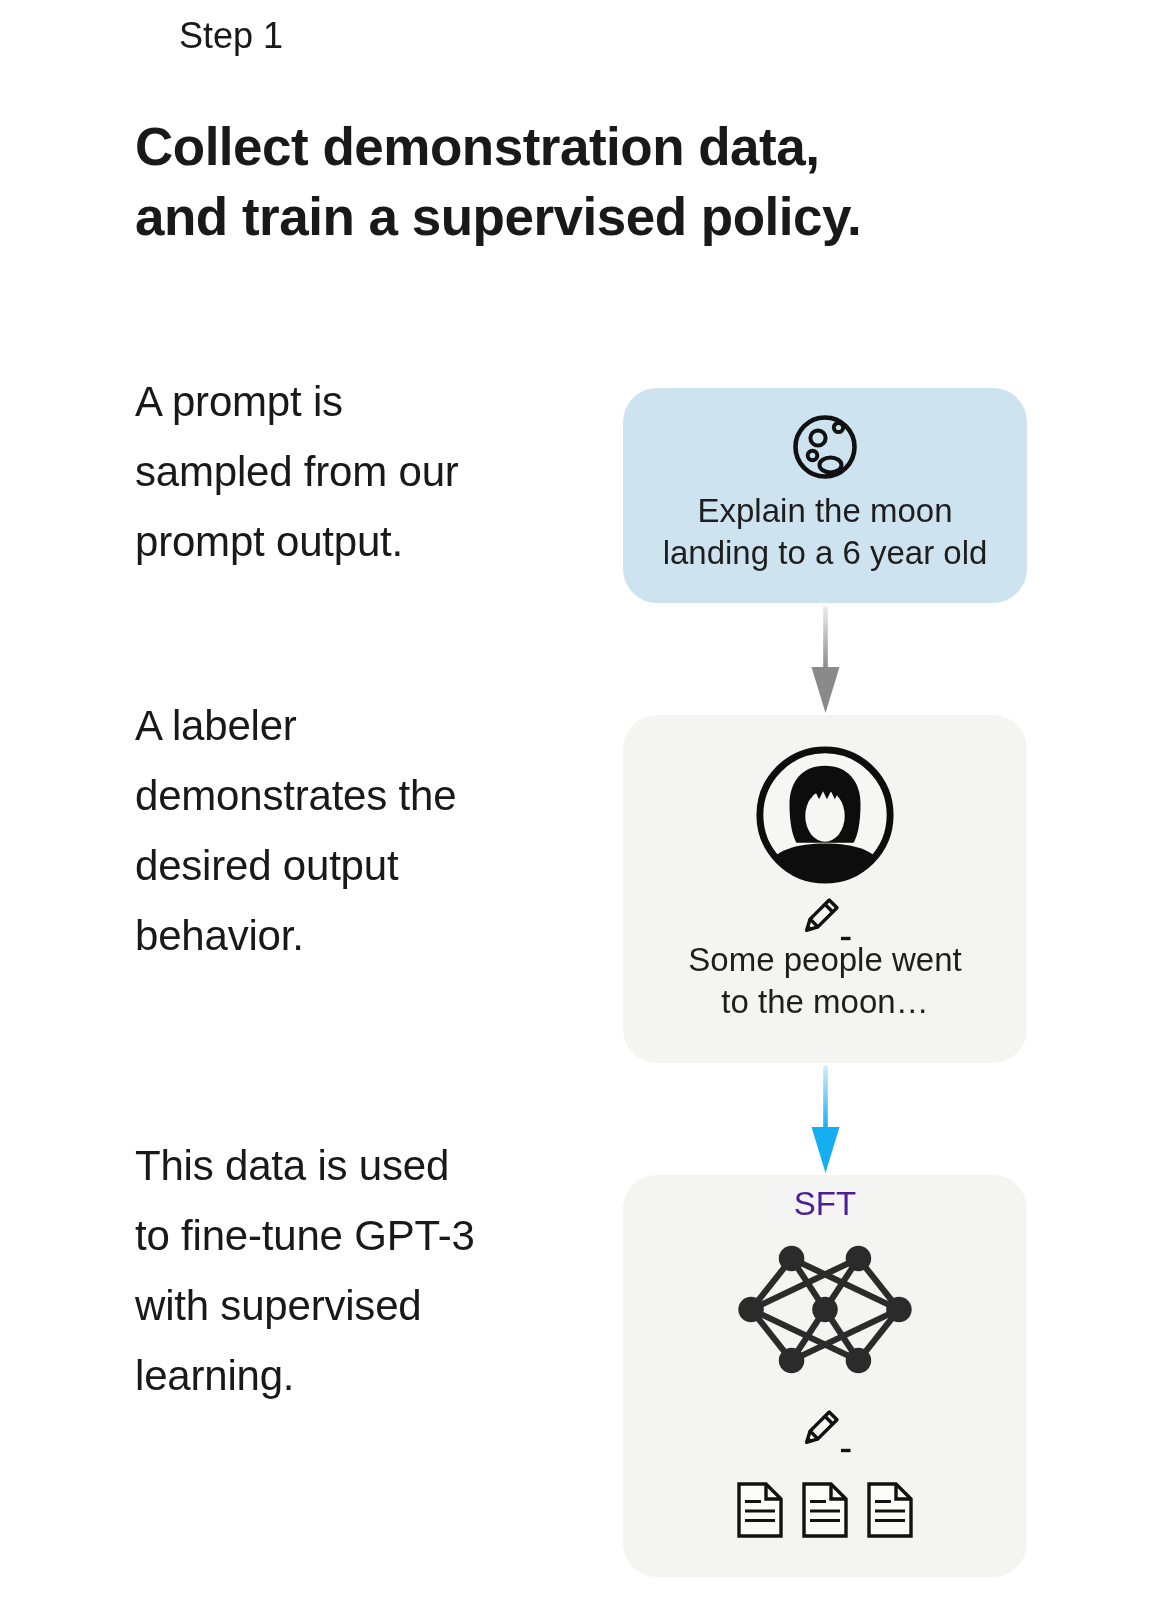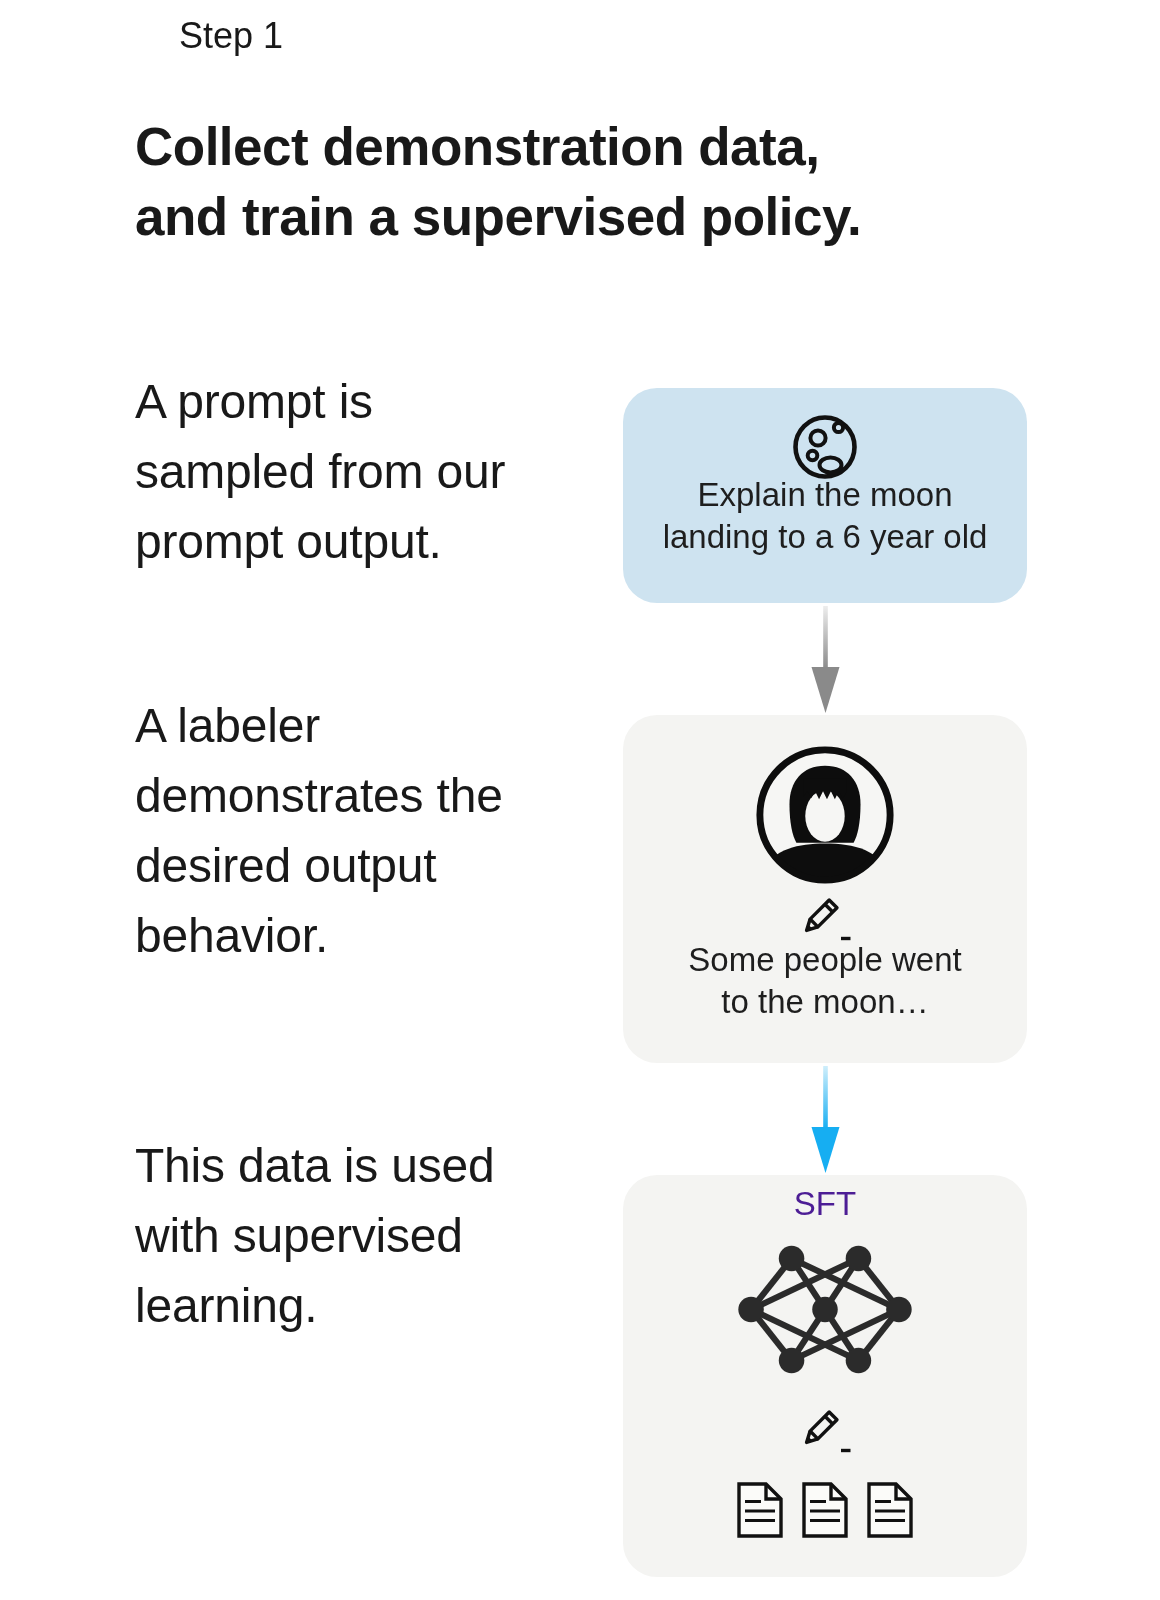--- a/index.html
+++ b/index.html
@@ -23,42 +23,42 @@
     position:absolute;left:135px;top:14px;
     font-size:36px;line-height:44px;font-weight:400;color:var(--text);margin-left:44px;
   }
   .title{
     position:absolute;left:135px;top:76px;width:900px;
     font-size:53px;line-height:70px;font-weight:700;letter-spacing:-0.5px;color:var(--text);margin-top:36px;
   }
   .title .line{display:block;}
   .desc{
     position:absolute;left:135px;width:470px;
-    font-size:48px;line-height:70px;font-weight:400;letter-spacing:-0.2px;color:var(--text);
+    font-size:42px;line-height:70px;font-weight:400;letter-spacing:-0.2px;color:var(--text);
   }
   .desc-1{top:367px;}
   .desc-2{top:691px;}
   .desc-3{top:1131px;}
   .card{
     position:absolute;left:623px;width:404px;border-radius:34px;
   }
   .card-prompt{top:388px;height:215px;background:var(--prompt_card_bg);}
   .card-labeler{top:715px;height:348px;background:var(--neutral_card_bg);}
   .card-sft{top:1175px;height:402px;background:var(--neutral_card_bg);}
   .card-icon{position:absolute;left:50%;transform:translateX(-50%);}
   .moon-pos{top:26px;}
   .avatar-pos{top:26px;}
   .pencil-pos-labeler{top:180px;}
   .nn-pos{top:64px;}
   .pencil-pos-sft{top:232px;}
   .card-text{
     position:absolute;left:0;width:100%;text-align:center;
     font-size:33px;line-height:42px;color:#1e1e1e;font-weight:400;
   }
-  .prompt-text{top:86px;}
+  .prompt-text{top:102px;}
   .labeler-text{top:224px;}
   .sft-label{
     position:absolute;left:0;top:8px;width:100%;text-align:center;
     font-size:33px;line-height:42px;color:#4c1d95;
   }
   .docs-row{
     position:absolute;left:0;top:306px;width:100%;
     display:flex;justify-content:center;gap:13px;
   }
   .arrow{position:absolute;left:799px;width:53px;height:108px;}
@@ -85,20 +85,21 @@
 
   <div class="desc desc-2">
     <div>A labeler</div>
     <div>demonstrates the</div>
     <div>desired output</div>
     <div>behavior.</div>
   </div>
 
   <div class="desc desc-3">
     <div>This data is used</div>
+    <div>to fine-tune GPT-3</div>
     <div>with supervised</div>
     <div>learning.</div>
   </div>
 
   <div class="card card-prompt">
     <svg class="card-icon moon-pos" width="66" height="66" viewBox="0 0 66 66">
       <circle cx="33" cy="33" r="29.5" fill="none" stroke="var(--icon_stroke)" stroke-width="4.6"></circle>
       <circle cx="46.5" cy="13.5" r="4.6" fill="none" stroke="var(--icon_stroke)" stroke-width="4"></circle>
       <circle cx="26" cy="24" r="7.6" fill="none" stroke="var(--icon_stroke)" stroke-width="4"></circle>
       <circle cx="20.5" cy="41.5" r="4.8" fill="none" stroke="var(--icon_stroke)" stroke-width="4"></circle>

